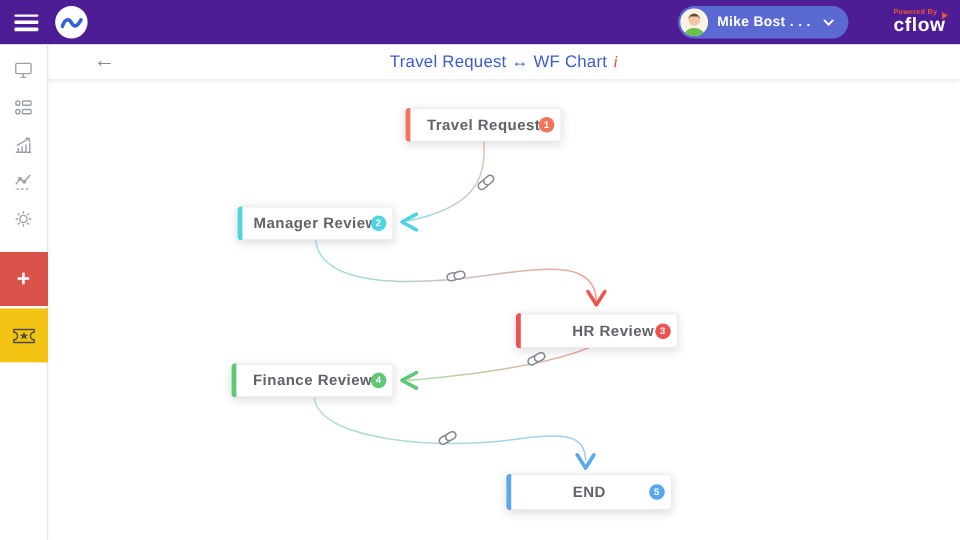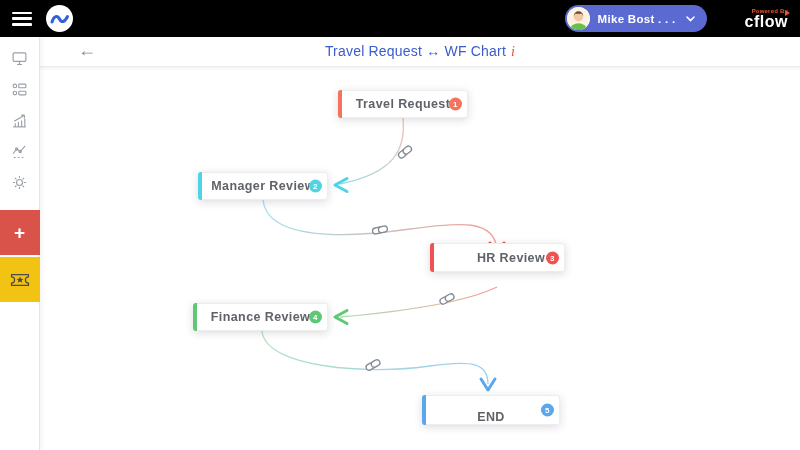--- a/index.html
+++ b/index.html
@@ -1,33 +1,33 @@
 <!DOCTYPE html>
 <html><head>
 <meta charset="utf-8">
 <style>
   * { margin:0; padding:0; box-sizing:border-box; }
   html,body { width:800px; height:450px; overflow:hidden; }
   body { font-family:"Liberation Sans", sans-serif; background:#f1f2f7; }
 
   
   .header { position:absolute; left:0; top:0; width:800px; height:37px;
-    background:#000000; display:flex; align-items:center; padding:0 8px 0 12px; }
+    background:#4c1d95; display:flex; align-items:center; padding:0 8px 0 12px; }
   .hamburger { width:20px; height:14px; display:flex; flex-direction:column;
     justify-content:space-between; cursor:pointer; margin-right:14px; }
   .hamburger span { display:block; height:2.5px; background:#fff; border-radius:1px; }
   .logo-circle { width:27px; height:27px; border-radius:50%; background:#fff;
     display:flex; align-items:center; justify-content:center; }
   .header-spacer { flex:1; }
   .user-pill { height:27px; background:#5b6ad2; border-radius:14px; display:flex;
     align-items:center; padding:0 12px 0 2px; margin-right:38px; cursor:pointer; }
   .avatar { width:23px; height:23px; border-radius:50%; overflow:hidden; background:#fdf3e3;
     margin-right:8px; flex:none; }
   .user-name { color:#fff; font-size:11.5px; font-weight:bold; letter-spacing:.3px; margin-right:10px; white-space:nowrap; }
-  .brand { display:flex; flex-direction:column; align-items:flex-end; line-height:1; margin-right:4px; }
+  .brand { display:flex; flex-direction:column; line-height:1; margin-right:4px; }
   .brand-powered { color:#f2542d; font-size:6px; font-weight:bold; letter-spacing:.2px; }
   .brand-name { color:#fff; font-size:16px; font-weight:bold; letter-spacing:.5px; position:relative; }
   .brand-flag { position:absolute; right:-2px; top:-4px; width:0; height:0;
     border-left:5px solid #f2542d; border-top:3px solid transparent; border-bottom:3px solid transparent; }
 
   
   .sidebar { position:absolute; left:0; top:37px; width:40px; height:413px; background:#fff;
     border-right:1px solid #e3e4ee; box-shadow:2px 0 4px rgba(60,60,90,.06); z-index:5;
     display:flex; flex-direction:column; align-items:center; padding-top:6px; }
   .side-icon { width:40px; height:31px; display:flex; align-items:center; justify-content:center;
@@ -55,23 +55,23 @@
     box-shadow:0 2px 8px rgba(40,40,60,.16); display:flex; align-items:center; justify-content:center;
     font-size:12.5px; font-weight:bold; color:#5f6368; letter-spacing:.4px; cursor:pointer; }
   .node .edge { position:absolute; left:-1px; top:-1px; bottom:-1px; width:3.5px;
     border-radius:3px 0 0 3px; }
   .node .badge { position:absolute; right:5px; top:50%; transform:translateY(-50%);
     width:13px; height:13px; border-radius:50%; color:#fff; font-size:8px; font-weight:bold;
     display:flex; align-items:center; justify-content:center; }
 
   .n0 { left:298px; top:23px;  width:130px; height:28px; }
   .n1 { left:158px; top:105px; width:130px; height:28px; }
-  .n2 { left:390px; top:176px; width:135px; height:29px;padding-left:27px; }
+  .n2 { left:390px; top:194px; width:135px; height:29px;padding-left:27px; }
   .n3 { left:153px; top:236px; width:135px; height:28px;align-items:center; }
-  .n4 { left:382px; top:328px; width:138px; height:30px;align-items:flex-end; }
+  .n4 { left:382px; top:328px; width:138px; height:30px; }
 </style>
 </head>
 <body>
 
 <div class="header">
   <div class="hamburger">
     <span></span>
       <span></span>
       <span></span>
   </div>

